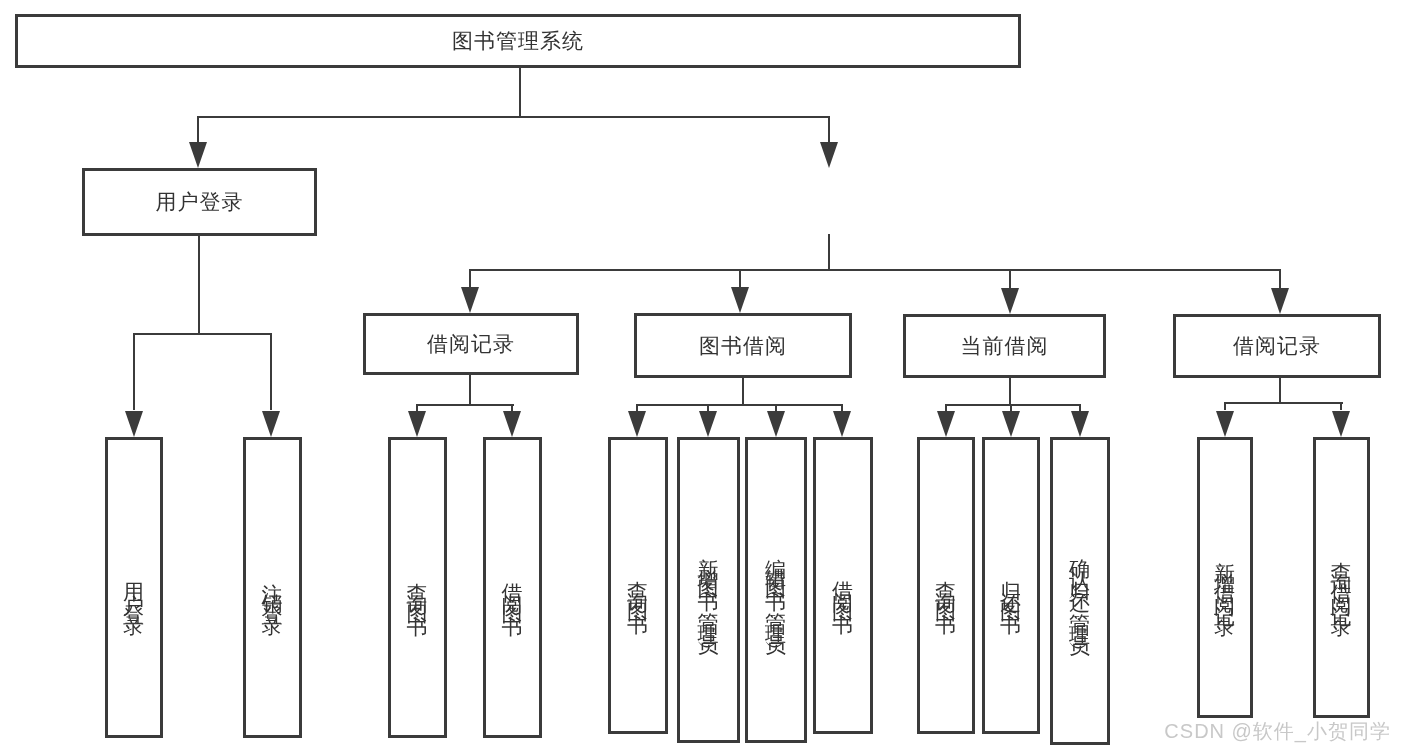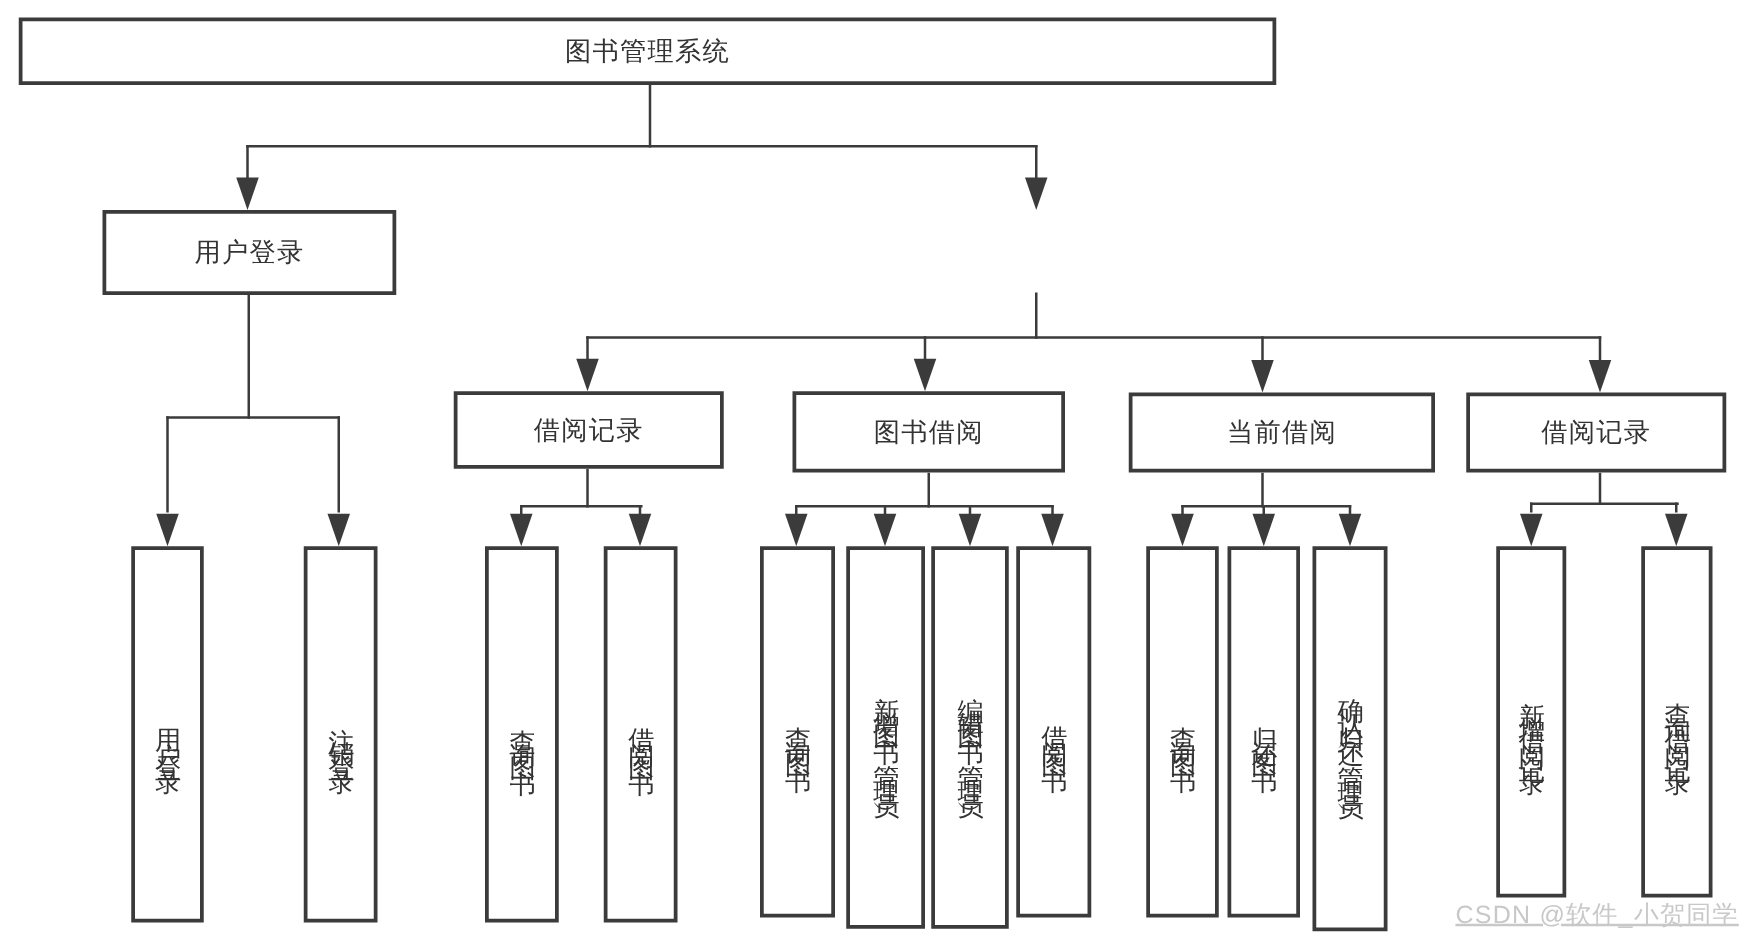--- a/index.html
+++ b/index.html
@@ -42,21 +42,20 @@
     z-index:1;
   }
   .watermark{
     position:absolute;
     right:14px;top:718px;
     font-size:20px;
     color:var(--wm,#c8c8c8);
     letter-spacing:1px;
     z-index:3;
     white-space:nowrap;
-    text-decoration:underline;
   }
 </style>
 </head>
 <body>
 
 <div class="stage" id="diagram-stage">
   <div class="watermark">CSDN @软件_小贺同学</div>
 <div class="line" style="left: 519px; top: 68px; width: 2px; height: 50px;"></div>
     <div class="line" style="left: 197px; top: 116px; width: 633px; height: 2px;"></div>
     <div class="line" style="left: 197px; top: 116px; width: 2px; height: 28px;"></div>
@@ -114,21 +113,21 @@
     </div>
     <div class="node" style="left: 82px; top: 168px; width: 235px; height: 68px;">
       <span>用户登录</span>
     </div>
     <div class="node" style="left: 363px; top: 313px; width: 216px; height: 62px;">
       <span>借阅记录</span>
     </div>
     <div class="node" style="left: 634px; top: 313px; width: 218px; height: 65px;">
       <span>图书借阅</span>
     </div>
-    <div class="node" style="left: 903px; top: 314px; width: 245px; height: 64px;">
+    <div class="node" style="left: 903px; top: 314px; width: 203px; height: 64px;">
       <span>当前借阅</span>
     </div>
     <div class="node" style="left: 1173px; top: 314px; width: 208px; height: 64px;">
       <span>借阅记录</span>
     </div>
     <div class="node vertical" style="left: 105px; top: 437px; width: 58px; height: 301px;">
       <span>用户登录</span>
     </div>
     <div class="node vertical" style="left: 243px; top: 437px; width: 59px; height: 301px;">
       <span>注销登录</span>

